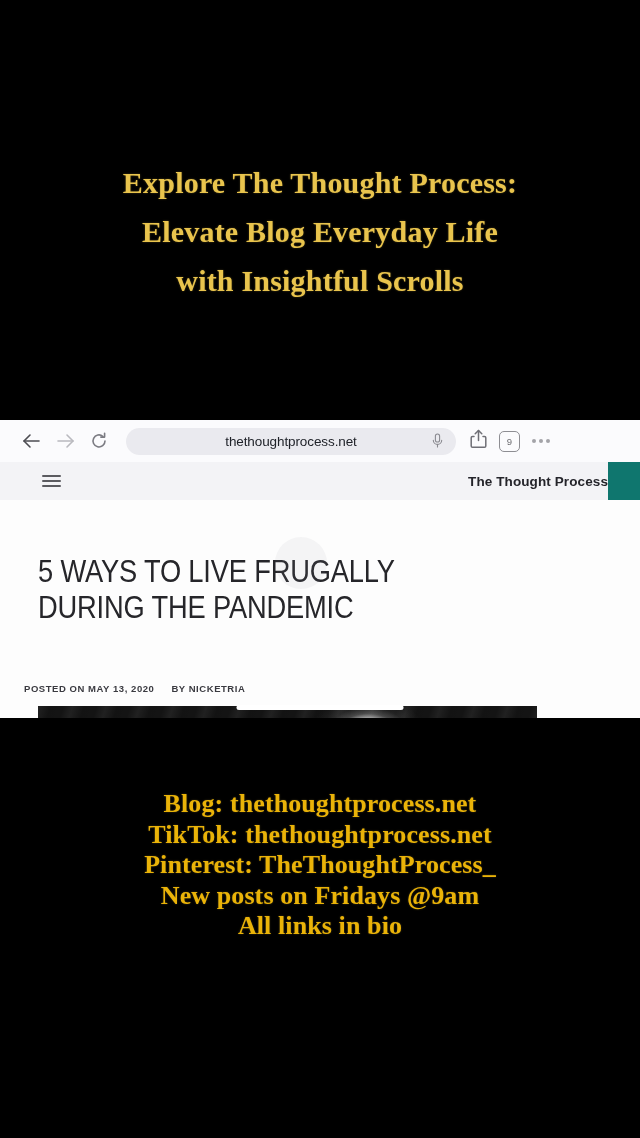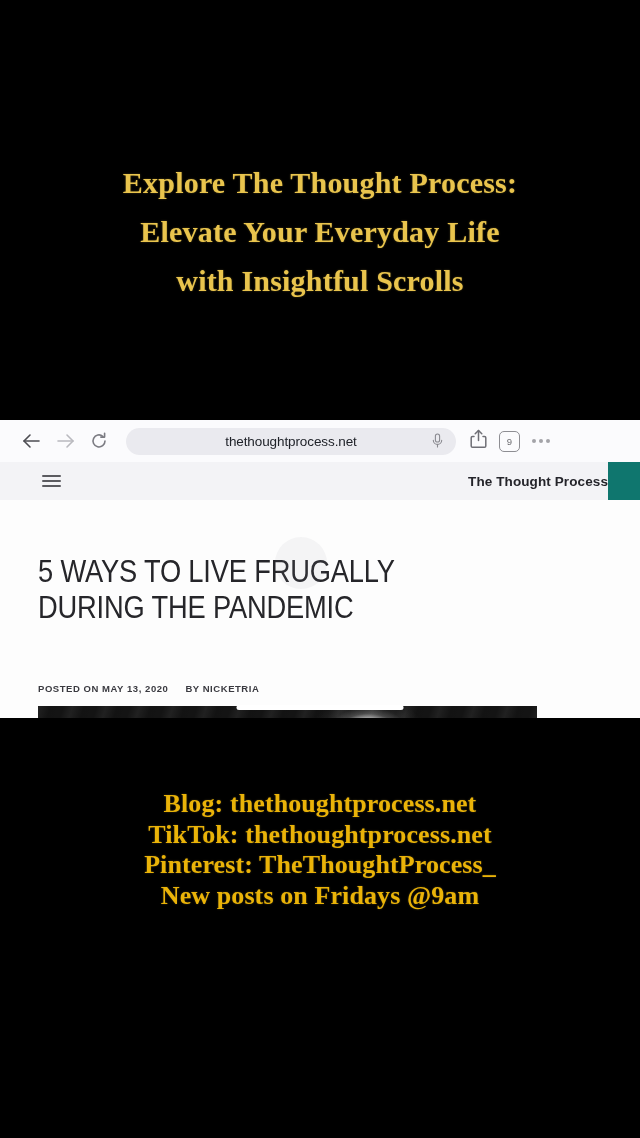--- a/index.html
+++ b/index.html
@@ -178,21 +178,21 @@
     top: 537px;
     width: 52px;
     height: 52px;
     border-radius: 50%;
     background: rgba(150,150,160,0.085);
     z-index: 5;
     pointer-events: none;
   }
   #article-meta {
     position: absolute;
-    left: 38px;
+    left: 24px;
     top: 183px;
     font-size: 9.5px;
     font-weight: 700;
     color: #3a3a40;
     letter-spacing: 0.55px;
     display: flex;
     gap: 17px;
   }
 
   
@@ -254,21 +254,21 @@
     letter-spacing: 0.1px;
     text-shadow: 0 0 2px rgba(233,196,77,0.3);
   }
   #bottom-info .info-line { display: block; white-space: nowrap; }
 </style>
 </head>
 <body>
 
 <div id="top-headline">
   <span class="hl-line">Explore The Thought Process:</span>
-  <span class="hl-line">Elevate Your Everyday Life</span>
+  <span class="hl-line">Elevate Blog Everyday Life</span>
   <span class="hl-line">with Insightful Scrolls</span>
 </div>
 
 <div id="browser-screenshot">
 
   <div id="browser-toolbar">
 
     <div class="nav-btn">
       <span>
         <svg width="19" height="16" viewBox="0 0 19 16" fill="none">
@@ -357,13 +357,14 @@
   <div id="home-indicator"></div>
 </div>
 
 <div id="touch-indicator"></div>
 
 <div id="bottom-info">
   <span class="info-line">Blog: thethoughtprocess.net</span>
   <span class="info-line">TikTok: thethoughtprocess.net</span>
   <span class="info-line">Pinterest: TheThoughtProcess_</span>
   <span class="info-line">New posts on Fridays @9am</span>
+  <span class="info-line">All links in bio</span>
 </div>
 
 </body></html>

